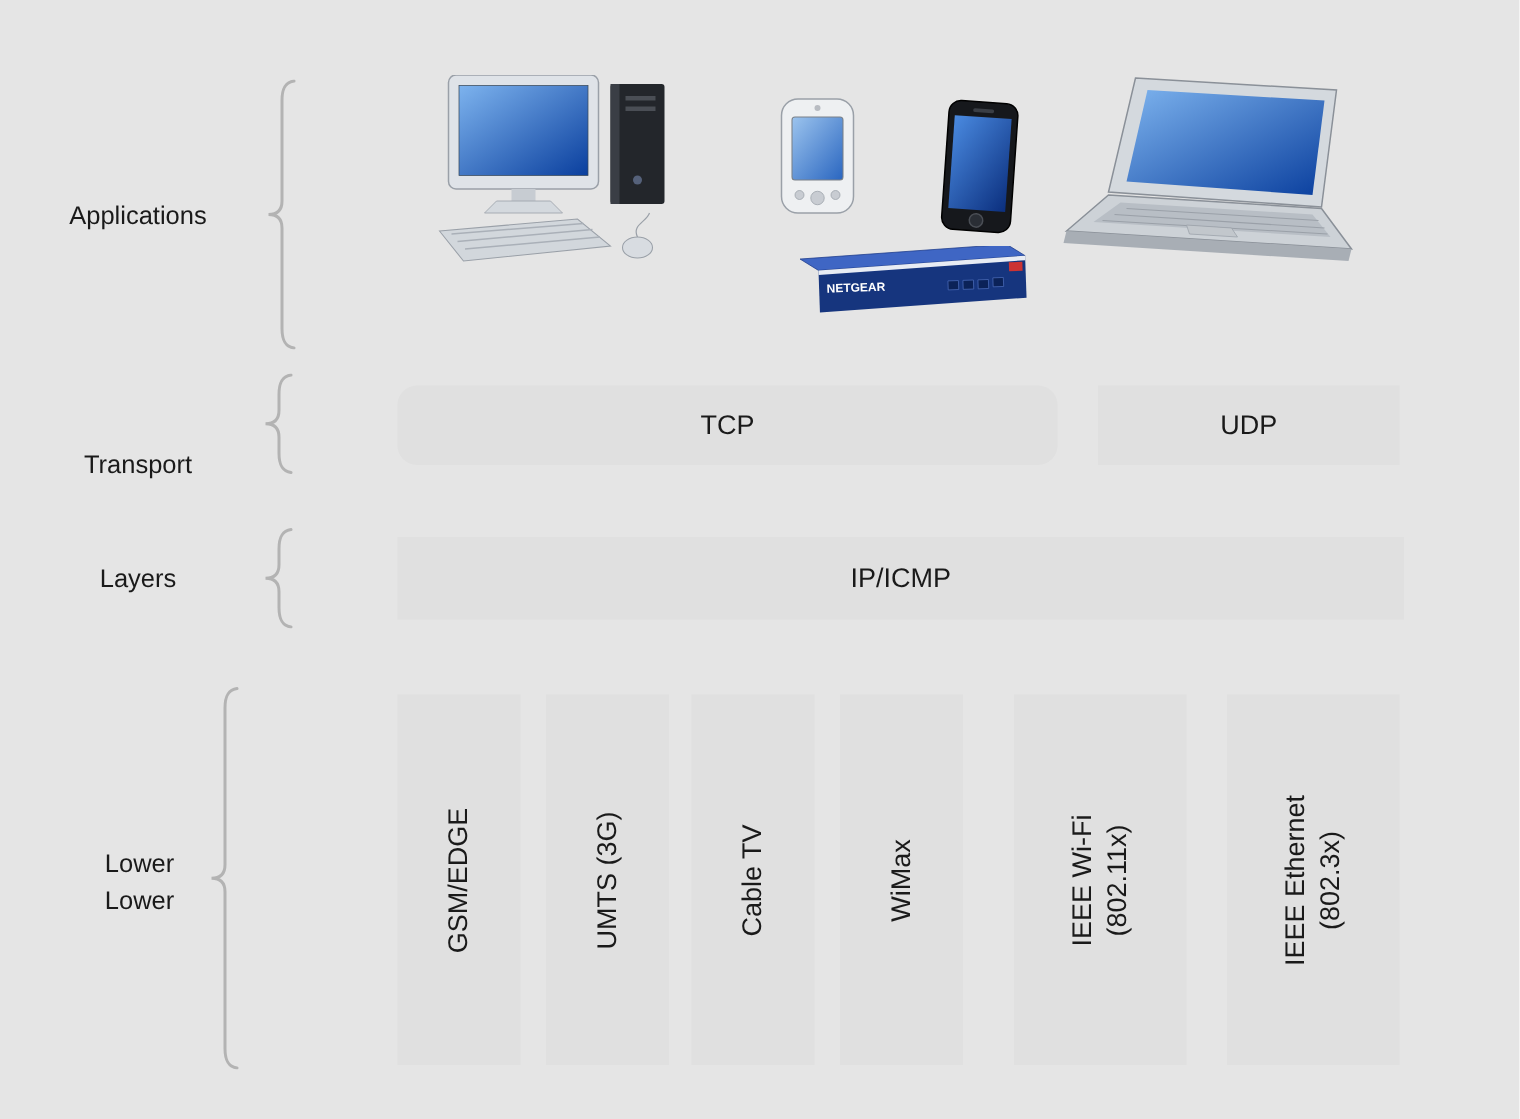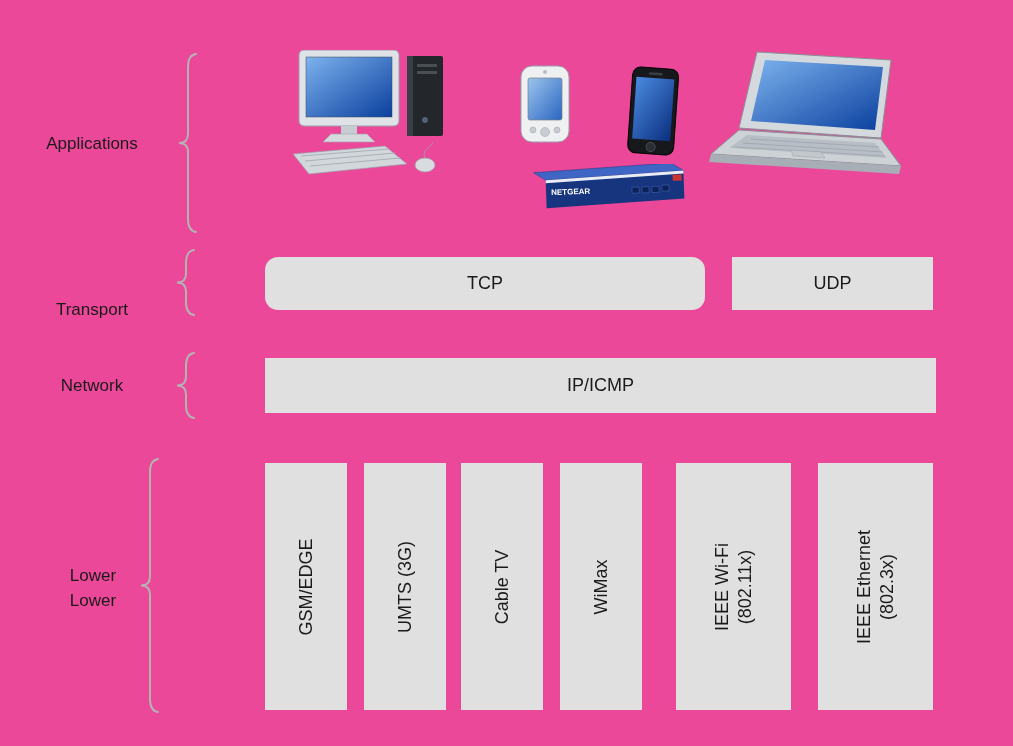--- a/index.html
+++ b/index.html
@@ -1,19 +1,19 @@
 <!DOCTYPE html>
 <html><head>
 <meta charset="utf-8">
 <style>
   html,body{margin:0;padding:0;background:#ffffff;}
   .canvas{
     position:relative;
     width:1013px;height:746px;
-    background:#ec4899;
+    background:#e5e5e5;
     font-family:"Liberation Sans", sans-serif;
     color:#1a1a1a;
     overflow:hidden;
   }
   .layer-label{
     position:absolute;
     font-size:17px;
     text-align:center;
     line-height:25px;
   }
@@ -74,21 +74,21 @@
       </linearGradient>
       <linearGradient id="scrPhone" x1="0" y1="0" x2="1" y2="1">
         <stop offset="0" stop-color="#4a8ae0"></stop>
           <stop offset="1" stop-color="#0b2f7e"></stop>
       </linearGradient>
     </defs>
   </svg>
 
   <div class="layer-label lbl-apps">Applications</div>
   <div class="layer-label lbl-transport">Transport</div>
-  <div class="layer-label lbl-network">Network</div>
+  <div class="layer-label lbl-network">Layers</div>
   <div class="layer-label lbl-lower">Lower Lower</div>
 
   <svg class="brace" style="left:176px;top:53px;" width="24" height="180">
     <path d="M20,1 C13,2 12,8 12,14 L12,81 C12,87 9,90 3,90 C9,90 12,93 12,99 L12,166 C12,172 13,178 20,179"></path>
   </svg>
   <svg class="brace" style="left:174px;top:249px;" width="24" height="67">
     <path d="M20,1 C13,2 12,8 12,14 L12,24.5 C12,30.5 9,33.5 3,33.5 C9,33.5 12,36.5 12,42.5 L12,53 C12,59 13,65 20,66"></path>
   </svg>
   <svg class="brace" style="left:174px;top:352px;" width="24" height="67">
     <path d="M20,1 C13,2 12,8 12,14 L12,24.5 C12,30.5 9,33.5 3,33.5 C9,33.5 12,36.5 12,42.5 L12,53 C12,59 13,65 20,66"></path>

